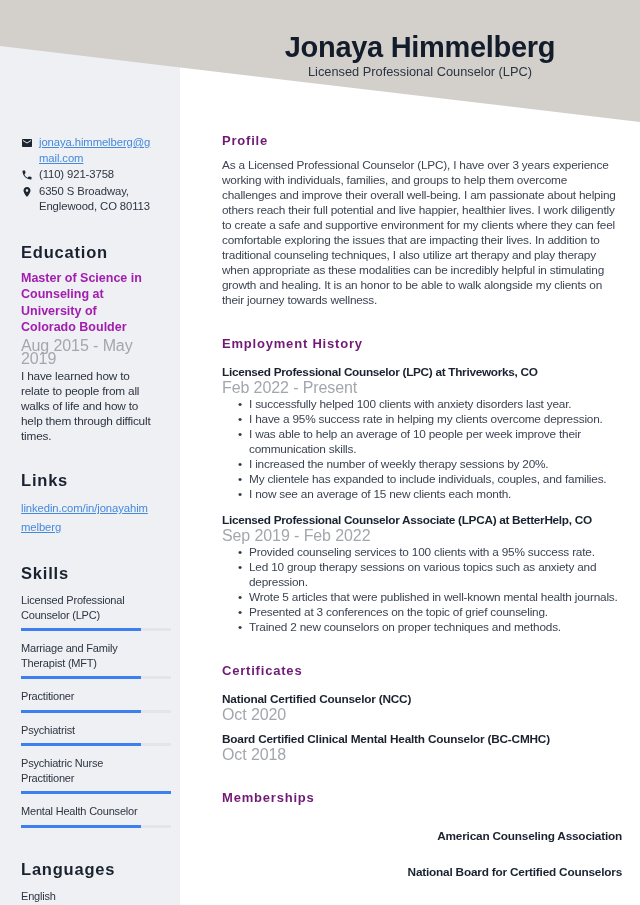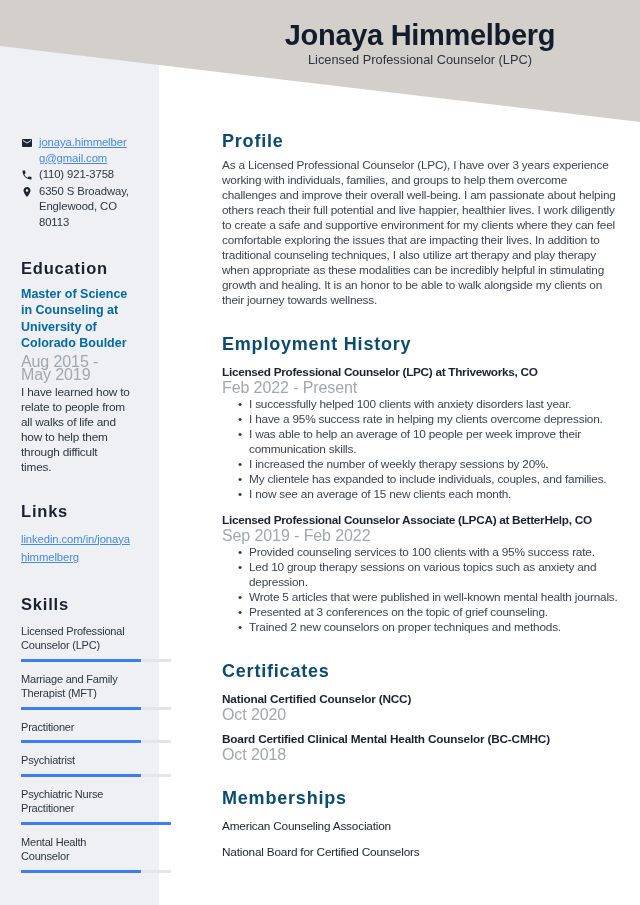--- a/index.html
+++ b/index.html
@@ -17,42 +17,42 @@
   .header-band {
     position: absolute;
     top: 0; left: 0;
     width: 640px; height: 124px;
     background: #d3cfcb;
     clip-path: polygon(0 0, 640px 0, 640px 122px, 0 46px);
     z-index: 3;
   }
   .header-text {
     position: absolute;
-    left: 200px; right: 0; top: 18px;
+    left: 200px; right: 0; top: 30px;
     text-align: center;
     z-index: 4;
   }
   .name {
     font-size: 29px;
     font-weight: 700;
     line-height: 34px;
     color: #131c2b;
     letter-spacing: -0.3px;
   }
   .job-subtitle {
     font-size: 12.8px;
     line-height: 16px;
     color: #2b3442;
   }
 
   
   .sidebar {
     position: absolute;
     left: 0; top: 40px; bottom: 0;
-    width: 159px;
+    width: 180px;
     background: #eef0f3;
     z-index: 1;
     padding: 95px 29px 0 21px;
   }
   .contact-row {
     display: flex;
     align-items: flex-start;
     margin-bottom: 1px;
   }
   .contact-icon {
@@ -81,21 +81,21 @@
     letter-spacing: 0.8px;
     line-height: 20px;
     color: #1a2230;
   }
   .edu-heading { margin-top: 27px; }
   .edu-degree {
     margin-top: 8px;
     font-size: 12.5px;
     font-weight: 700;
     line-height: 16.5px;
-    color: #0369a1;
+    color: #a21caf;
   }
   .date-gray {
     font-size: 16px;
     line-height: 13px;
     color: #a3a7ad;
     letter-spacing: -0.1px;
   }
   .edu-date { margin-top: 3px; }
   .edu-desc {
     margin-top: 4px;
@@ -128,25 +128,25 @@
   .lang-heading { margin-top: 31px; }
 
   
   .main {
     position: absolute;
     left: 200px; top: 0; right: 0;
     padding: 0 18px 0 22px;
     z-index: 2;
   }
   .main-heading {
-    font-size: 18px;
+    font-size: 13px;
     font-weight: 700;
     letter-spacing: 0.8px;
     line-height: 20px;
-    color: #0c4a6e;
+    color: #701a75;
   }
   .profile-heading { margin-top: 131px; }
   .body-text {
     font-size: 11.8px;
     line-height: 15px;
     letter-spacing: -0.2px;
     color: #3c4452;
   }
   .profile-text { margin-top: 7px; }
   .employment-heading { margin-top: 26px; }
@@ -182,26 +182,27 @@
     margin-top: 10px;
     font-size: 11.8px;
     font-weight: 700;
     letter-spacing: -0.2px;
     line-height: 16px;
     color: #1a2230;
   }
   .cert-date { margin-top: 1px; }
   .memberships-heading { margin-top: 27px; }
   .membership-name {
-    margin-top: 10px;
-    font-size: 11.8px;
-    font-weight: 400;
+    margin-top: 20px;
+    font-size: 11.8px;
+    font-weight: 700;
     letter-spacing: -0.2px;
     line-height: 16px;
     color: #1a2230;
+    text-align: right;
   }
 </style>
 </head>
 <body>
 
 <div class="page">
 
   <div class="header-band"></div>
   <div class="header-text">
     <div class="name">Jonaya Himmelberg</div>

